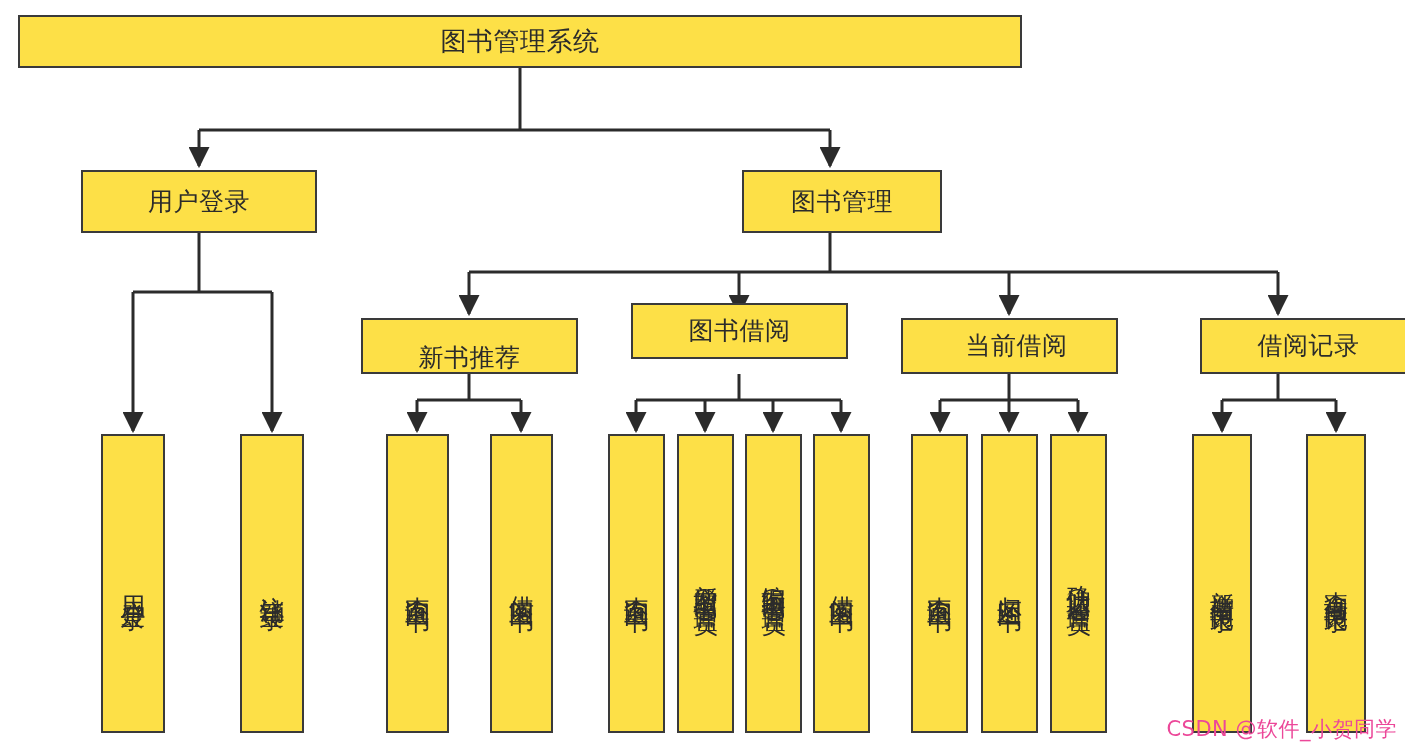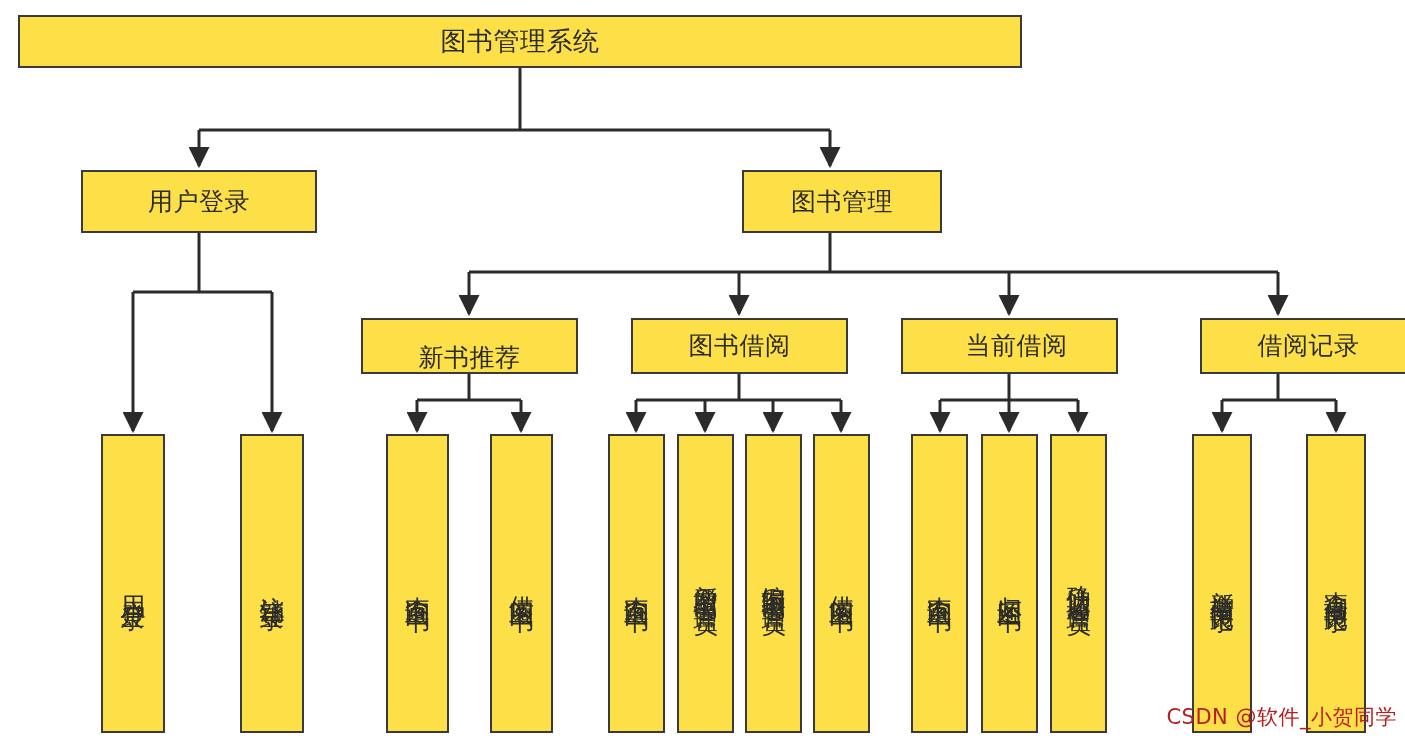--- a/index.html
+++ b/index.html
@@ -58,23 +58,23 @@
     text-orientation: upright;
     font-size: 25px;
     line-height: 1.0;
     letter-spacing: 4px;
     max-height: 100%;
   }
   .node-v.narrow .node-label { font-size: 24px; }
   #watermark {
     position: absolute;
     right: 8px;
-    bottom: 16px;
+    bottom: 4px;
     font-size: 21px;
-    color: #b91c1c;
+    color: #ec4899;
     white-space: nowrap;
     letter-spacing: 0.5px;
     pointer-events: none;
   }
 </style>
 </head>
 <body>
 
 <div id="diagram-root">
 
@@ -135,21 +135,21 @@
   <div class="node-box node-h" style="left:81px; top:170px; width:236px; height:63px;">
     <span class="node-label">用户登录</span>
   </div>
   <div class="node-box node-h" style="left:712px; top:170px; width:200px; height:63px;margin-left:30px;">
     <span class="node-label">图书管理</span>
   </div>
 
   <div class="node-box node-h" style="left:361px; top:318px; width:217px; height:56px;align-items:flex-end;">
     <span class="node-label">新书推荐</span>
   </div>
-  <div class="node-box node-h" style="left:631px; top:318px; width:217px; height:56px;">
+  <div class="node-box node-h" style="left:631px; top:303px; width:217px; height:56px;">
     <span class="node-label">图书借阅</span>
   </div>
   <div class="node-box node-h" style="left:901px; top:318px; width:217px; height:56px;padding-left:14px;">
     <span class="node-label">当前借阅</span>
   </div>
   <div class="node-box node-h" style="left:1200px; top:318px; width:217px; height:56px;">
     <span class="node-label">借阅记录</span>
   </div>
 
   <div class="node-box node-v" style="left:101px; top:434px; width:64px; height:299px;">

